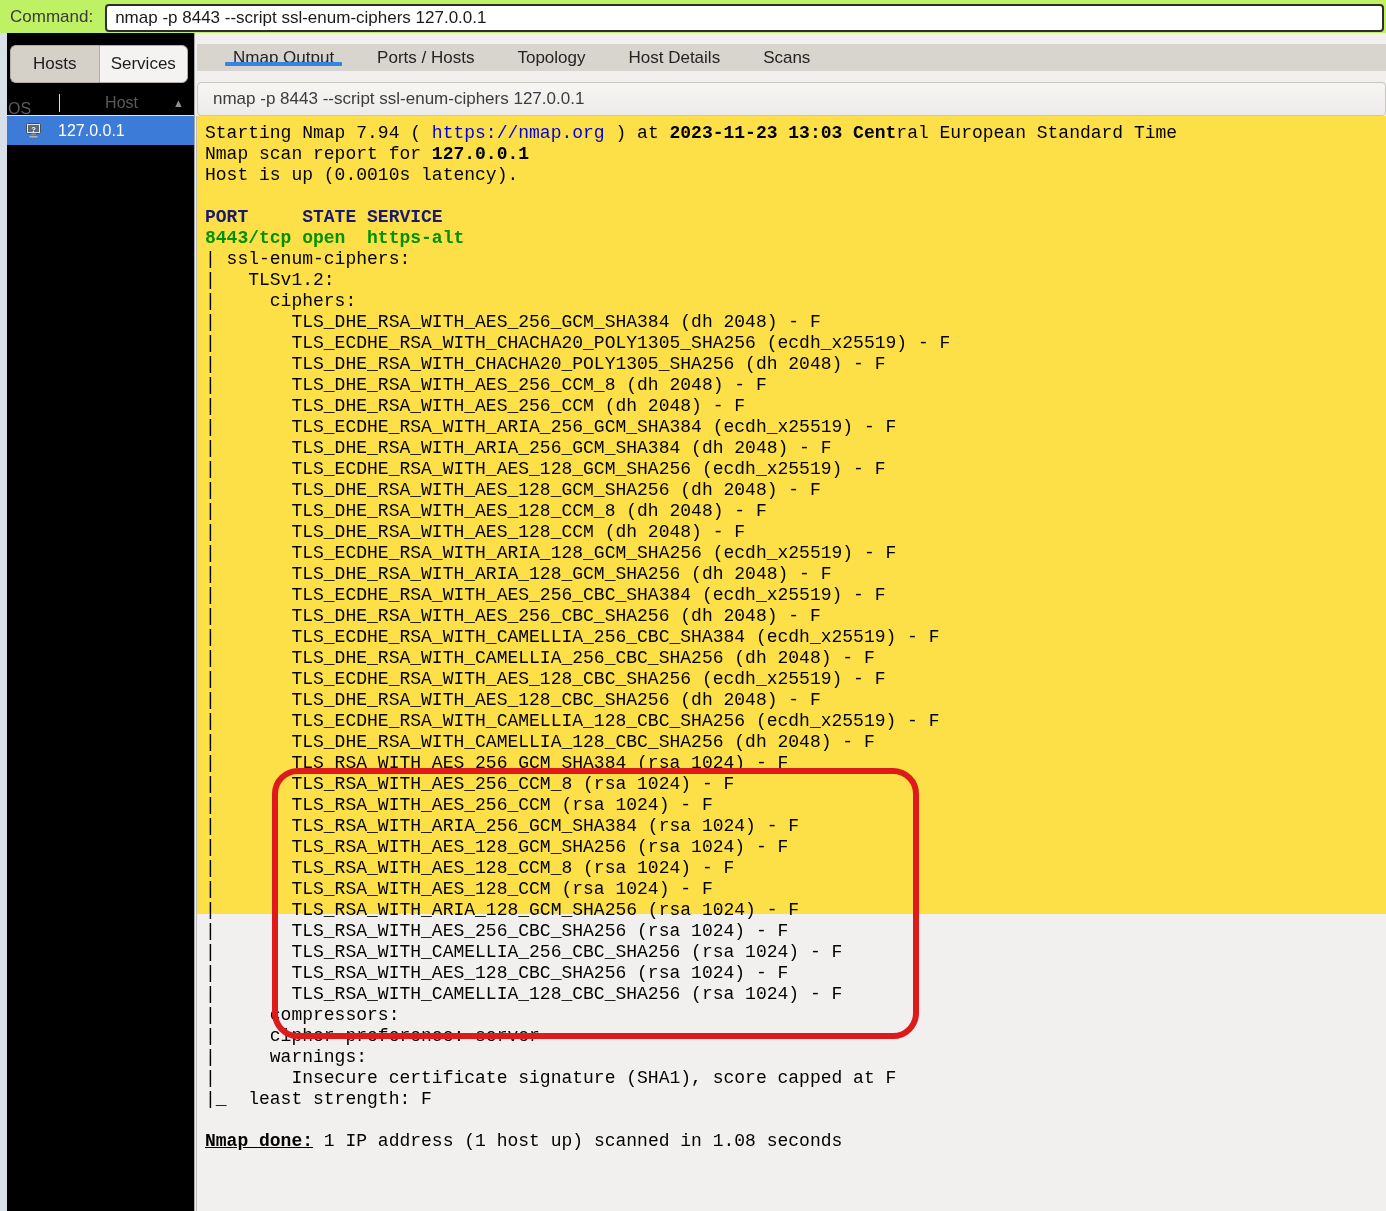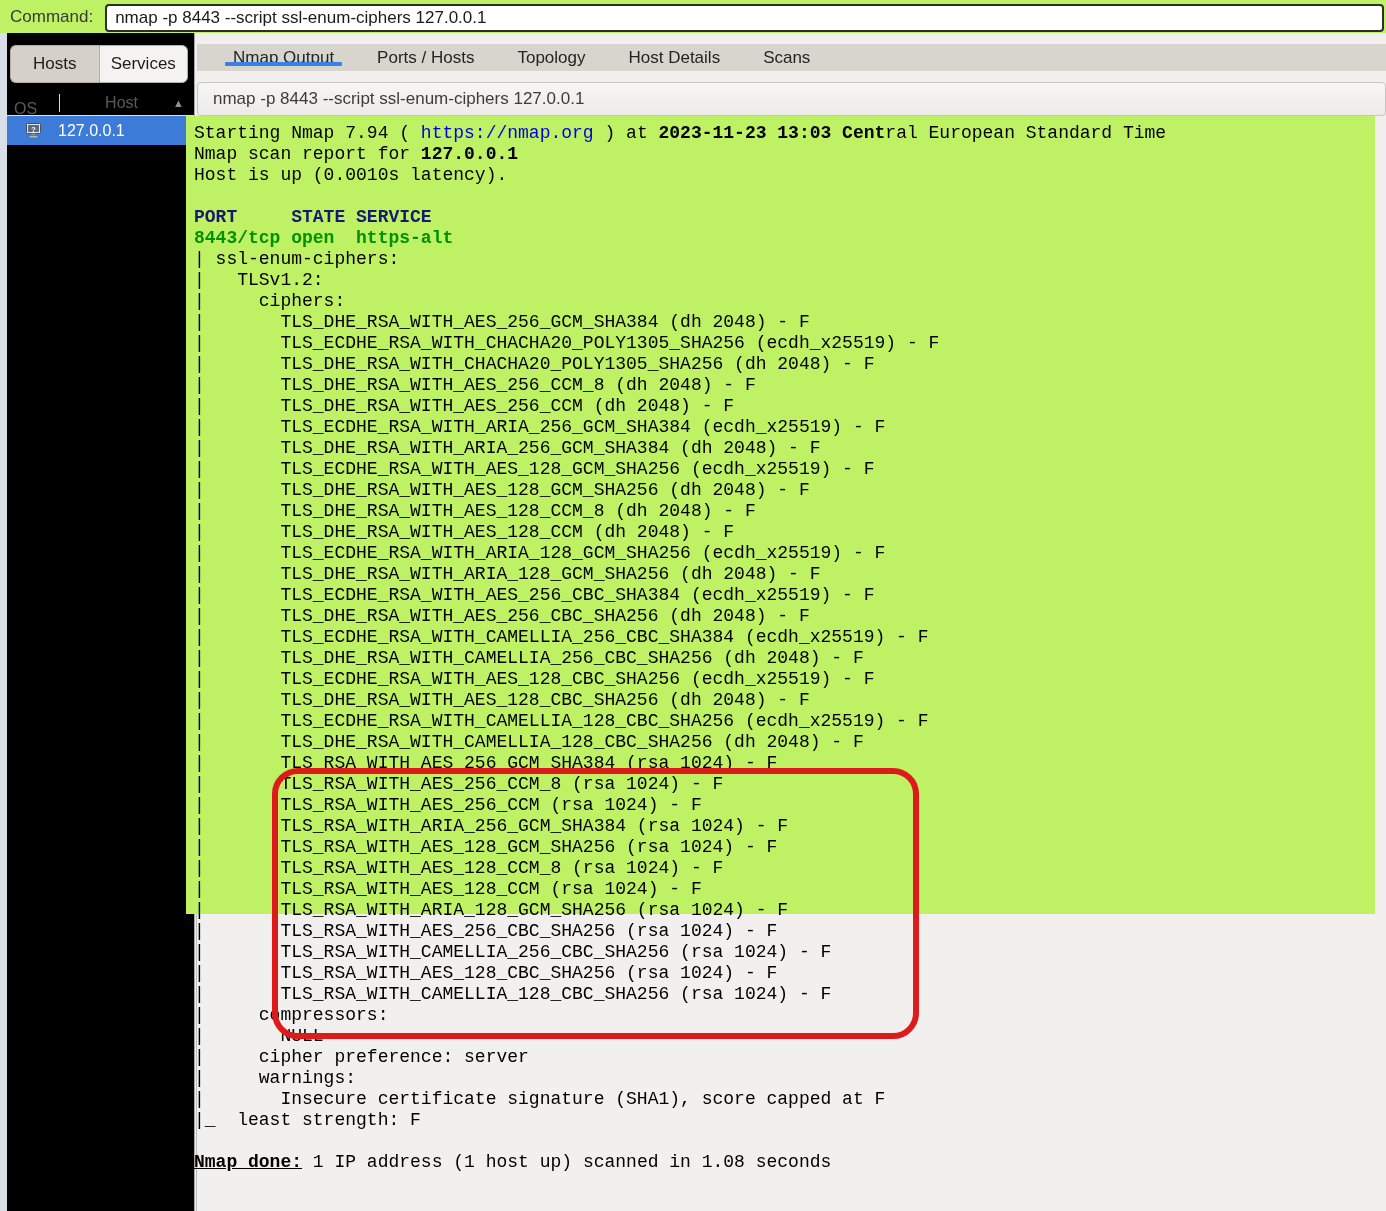--- a/index.html
+++ b/index.html
@@ -21,21 +21,21 @@
   .sidebar { position:absolute; left:7px; top:33px; width:187px; height:1178px; background:#000000; }
   .side-toggle { position:absolute; left:3px; top:12px; width:178px; height:38px; display:flex; }
   .seg { flex:1; font-family:"Liberation Sans", sans-serif; font-size:17px; color:#1c1c1c;
          background:#f4f3f1; border:1px solid #b3afa8; cursor:default; }
   .seg.hosts { border-radius:6px 0 0 6px; border-right:none; }
   .seg.services { border-radius:0 6px 6px 0; }
   .seg.active { background:#d5d1c9; }
   .list-header { position:absolute; left:0; top:57px; width:187px; height:26px;
                  border-bottom:1px solid #e2e2e2; display:flex; align-items:center;
                  font-size:16px; color:#5a5a5a; }
-  .col-os { padding-left:7px; width:52px;margin-top:12px; }
+  .col-os { padding-left:1px; width:52px;margin-top:12px; }
   .hdr-div { width:1px; height:18px; background:#d8d8d8; margin-right:10px; }
   .col-host { flex:1;text-align:center; }
   .sort-icon { color:#8f8f8f; font-size:11px; padding-right:10px; }
   .host-row { position:absolute; left:0; top:83px; width:187px; height:29px; background:#3c7cd8;
               color:#ffffff; font-size:16px; display:flex; align-items:center; }
   .os-icon { width:18px; height:16px; margin-left:18px; display:inline-block; }
   .host-ip { margin-left:15px; }
 
   
   .pane-divider { position:absolute; left:194px; top:33px; width:1px; height:1178px; background:#a9a9a9; }
@@ -48,21 +48,21 @@
          padding:0 6px; margin-right:31px; cursor:default; white-space:nowrap; }
   .tab.active::after { content:""; position:absolute; left:-2px; right:-2px; bottom:2px; height:4px;
                        background:#3584e4; border-radius:1px; }
 
   
   .cmdrow { position:absolute; left:197px; top:82px; width:1189px; height:34px;
             background:linear-gradient(#f7f6f4,#ecebe9); border:1px solid #c9c5bf; border-radius:4px;
             display:flex; align-items:center; padding-left:15px; font-size:17px; color:#3c3c3c; }
 
   
-  .output { position:absolute; left:186px; top:116px; width:1189px; height:798px; background:#bef264; }
+  .output { position:absolute; left:197px; top:116px; width:1189px; height:798px; background:#fde047; }
   .mono { padding:7px 0 0 8px; font-family:"Liberation Mono","DejaVu Sans Mono",monospace;
           font-size:18px; line-height:21px; color:#000; }
   .line { height:21px; white-space:pre; }
   .s-p { }
   .s-b { font-weight:bold; }
   .s-l { color:#0000e0; }
   .s-h { color:#191970; font-weight:bold; }
   .s-g { color:#009000; font-weight:bold; }
   .s-d { font-weight:bold; text-decoration:underline; }
 
@@ -158,21 +158,20 @@
       <div class="line"><span class="s-p">|       TLS_RSA_WITH_ARIA_256_GCM_SHA384 (rsa 1024) - F</span></div>
       <div class="line"><span class="s-p">|       TLS_RSA_WITH_AES_128_GCM_SHA256 (rsa 1024) - F</span></div>
       <div class="line"><span class="s-p">|       TLS_RSA_WITH_AES_128_CCM_8 (rsa 1024) - F</span></div>
       <div class="line"><span class="s-p">|       TLS_RSA_WITH_AES_128_CCM (rsa 1024) - F</span></div>
       <div class="line"><span class="s-p">|       TLS_RSA_WITH_ARIA_128_GCM_SHA256 (rsa 1024) - F</span></div>
       <div class="line"><span class="s-p">|       TLS_RSA_WITH_AES_256_CBC_SHA256 (rsa 1024) - F</span></div>
       <div class="line"><span class="s-p">|       TLS_RSA_WITH_CAMELLIA_256_CBC_SHA256 (rsa 1024) - F</span></div>
       <div class="line"><span class="s-p">|       TLS_RSA_WITH_AES_128_CBC_SHA256 (rsa 1024) - F</span></div>
       <div class="line"><span class="s-p">|       TLS_RSA_WITH_CAMELLIA_128_CBC_SHA256 (rsa 1024) - F</span></div>
       <div class="line"><span class="s-p">|     compressors: </span></div>
-      <div class="line"><span class="s-p">|       NULL</span></div>
       <div class="line"><span class="s-p">|     cipher preference: server</span></div>
       <div class="line"><span class="s-p">|     warnings: </span></div>
       <div class="line"><span class="s-p">|       Insecure certificate signature (SHA1), score capped at F</span></div>
       <div class="line"><span class="s-p">|_  least strength: F</span></div>
       <div class="line"><span class="s-p"></span></div>
       <div class="line"><span class="s-d">Nmap done:</span><span class="s-p"> 1 IP address (1 host up) scanned in 1.08 seconds</span></div>
     </div>
 </div>
 
 <div class="annotation"></div>

